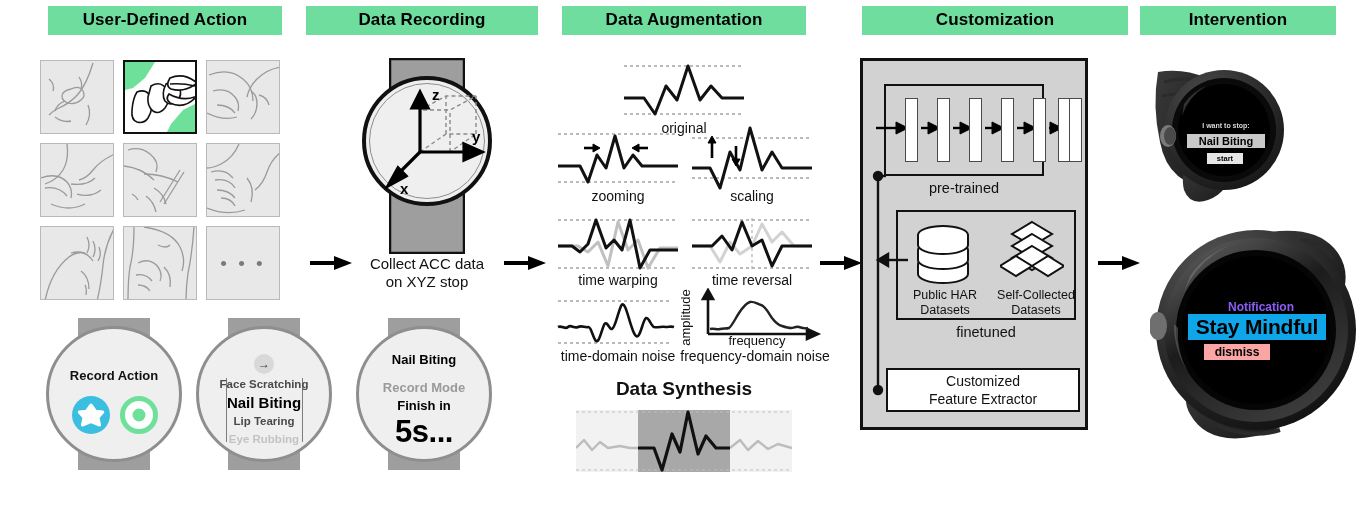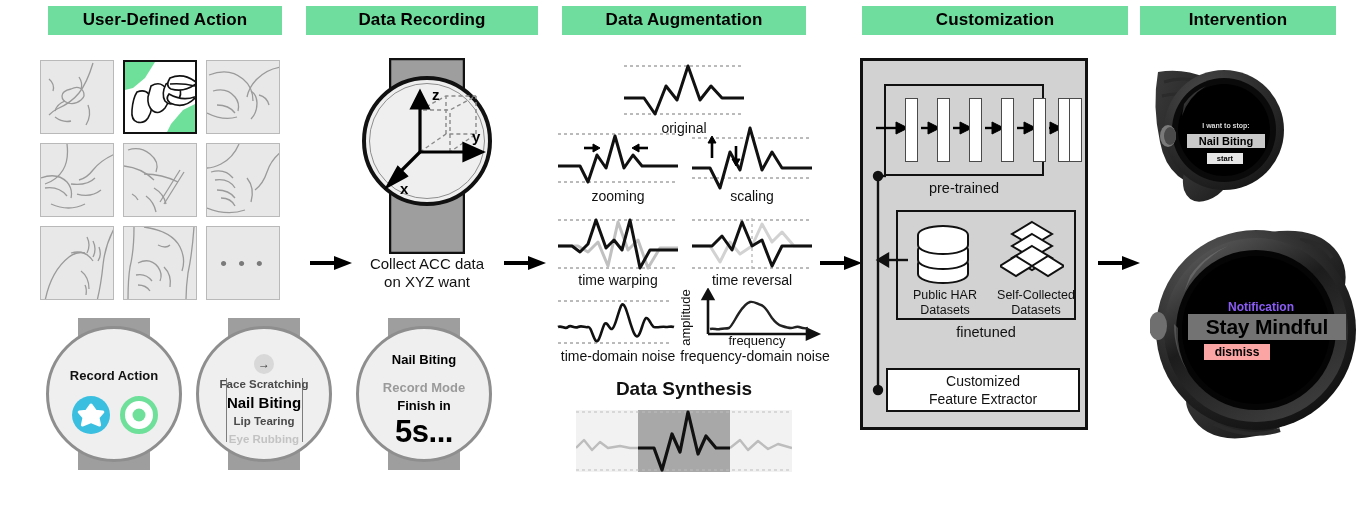--- a/index.html
+++ b/index.html
@@ -268,21 +268,21 @@
         <path d="M58 76 L34 100"></path>
         <path d="M44 100 L26 110 L36 92 Z"></path>
       </g>
       <text x="70" y="24" font-family="Liberation Sans, sans-serif" font-size="15" font-weight="bold" fill="#000">z</text>
       <text x="110" y="66" font-family="Liberation Sans, sans-serif" font-size="15" font-weight="bold" fill="#000">y</text>
       <text x="38" y="118" font-family="Liberation Sans, sans-serif" font-size="15" font-weight="bold" fill="#000">x</text>
     </svg>
   </div>
 
   <div class="lbl" style="left:352px; top:255px; width:150px; font-size:15px;">Collect ACC data</div>
-  <div class="lbl" style="left:352px; top:273px; width:150px; font-size:15px;">on XYZ want</div>
+  <div class="lbl" style="left:352px; top:273px; width:150px; font-size:15px;">on XYZ stop</div>
 
   <div class="watch" style="left:348px; top:318px; width:152px; height:152px;">
     <div class="band" style="top:0; width:72px; height:152px;"></div>
     <div class="face" style="top:8px; width:136px; height:136px;"></div>
     <div class="rec-t" style="top:34px;">Nail Biting</div>
     <div class="rec-m" style="top:62px;">Record Mode</div>
     <div class="rec-f" style="top:80px;">Finish in</div>
     <div class="rec-c" style="top:96px;">5s...</div>
   </div>
 
@@ -539,18 +539,18 @@
     <path d="M64 206 q34 16 66 6" fill="none" stroke="#2a2a2a" stroke-width="4"></path>
     <circle cx="106" cy="112" r="100" fill="url(#caseg2)"></circle>
     <circle cx="106" cy="112" r="92" fill="url(#bezg2)"></circle>
     <circle cx="106" cy="112" r="80" fill="#050505"></circle>
     <circle cx="106" cy="112" r="74" fill="#000"></circle>
     <path d="M40 58 a82 82 0 0 1 38 -30 a92 92 0 0 0 -44 46z" fill="#888" opacity=".45"></path>
     <path d="M28 110 a78 78 0 0 0 10 44 a86 86 0 0 1 -14 -48z" fill="#9a9a9a" opacity=".35"></path>
     <ellipse cx="8" cy="108" rx="9" ry="14" fill="#6f6f6f"></ellipse>
   </svg>
   <div class="scr-txt" style="left:1206px; top:300px; width:110px; text-align:center; color:#8b5cf6; font-size:12px; font-weight:bold;">Notification</div>
-  <div class="scr-txt" style="left:1188px; top:314px; width:158px; text-align:center; background:#737373; color:#000;
+  <div class="scr-txt" style="left:1188px; top:314px; width:138px; text-align:center; background:#0ea5e9; color:#000;
               font-size:21px; font-weight:bold; padding:1px 0; letter-spacing:-.2px;">Stay Mindful</div>
   <div class="scr-txt" style="left:1203px; top:343px; width:68px; text-align:center; background:#fca5a5; color:#000;
               font-size:12px; font-weight:bold; border:1px solid #000; padding:1px 0;">dismiss</div>
 
 </div>
 
 </body></html>

